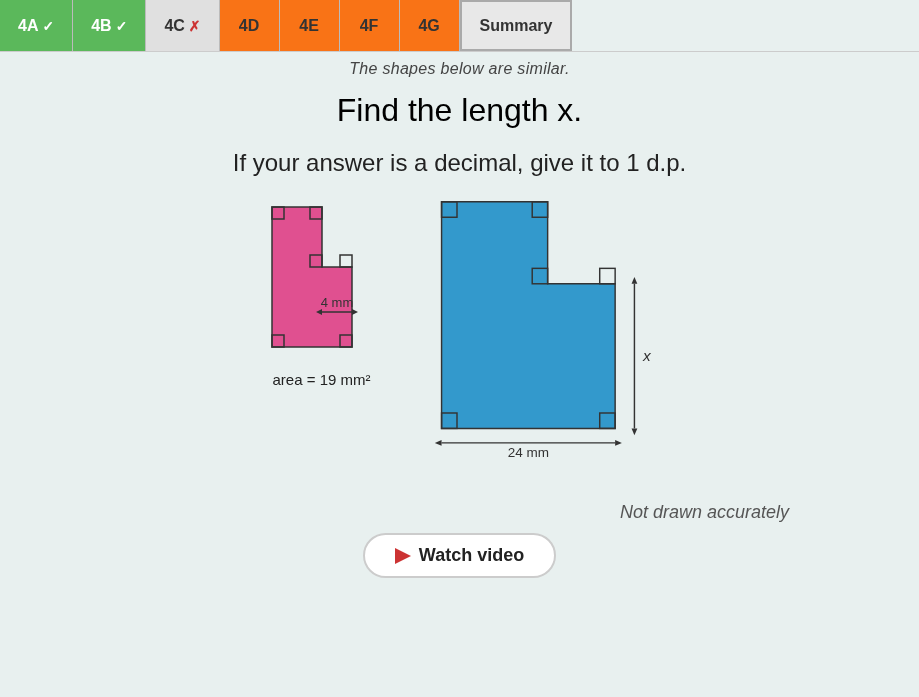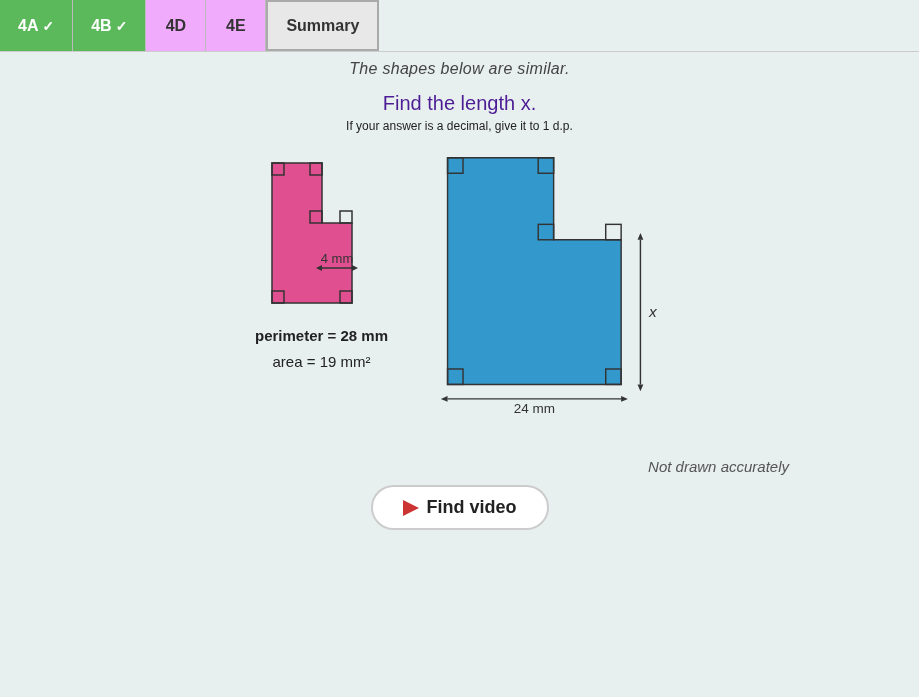--- a/index.html
+++ b/index.html
@@ -22,21 +22,21 @@
     }
     .nav-tab {
       display: flex;
       align-items: center;
       justify-content: center;
       padding: 0 18px;
       font-size: 16px;
       font-weight: bold;
       cursor: pointer;
       color: #333;
-      background: #f0abfc;
+      background: #f97316;
       border-right: 1px solid #bbb;
       min-width: 60px;
     }
     .nav-tab.correct {
       background: #5bb85b;
       color: white;
     }
     .nav-tab.active-wrong {
       background: #e0e0e0;
       color: #333;
@@ -74,26 +74,26 @@
       display: flex;
       flex-direction: column;
       align-items: center;
     }
 
     .question-text {
       text-align: center;
       margin-bottom: 20px;
     }
     .question-text .line1 {
-      font-size: 20px;
-      color: #4c1d95;
-      margin-bottom: 4px;
+      font-size: 32px;
+      color: #000000;
+      margin-bottom: 20px;
     }
     .question-text .line2 {
-      font-size: 12px;
+      font-size: 24px;
       color: #222;
     }
 
     
     .shapes-row {
       display: flex;
       flex-direction: row;
       align-items: flex-start;
       justify-content: center;
       gap: 36px;
@@ -136,21 +136,21 @@
       color: #222;
       line-height: 1.7;
     }
     .shape-info .bold {
       font-weight: bold;
     }
 
     
     .note {
       align-self: flex-end;
-      font-size: 15px;
+      font-size: 18px;
       color: #555;
       font-style: italic;
       margin-right: 40px;
       margin-top: 5px;
     }
 
     
     .watch-video-btn {
       display: flex;
       align-items: center;
@@ -180,25 +180,35 @@
 
 <div class="top-nav">
   <div class="nav-tab correct">
     <span>4A</span>
     <span class="check">✓</span>
   </div>
   <div class="nav-tab correct">
     <span>4B</span>
     <span class="check">✓</span>
   </div>
+  <div class="nav-tab active-wrong">
+    <span>4C</span>
+    <span class="x-mark">✗</span>
+  </div>
   <div class="nav-tab">
     <span>4D</span>
   </div>
   <div class="nav-tab">
     <span>4E</span>
+  </div>
+  <div class="nav-tab">
+    <span>4F</span>
+  </div>
+  <div class="nav-tab">
+    <span>4G</span>
   </div>
   <div class="nav-tab summary">
     <span>Summary</span>
   </div>
 </div>
 
 <div class="subtitle">
   <span>The shapes below are similar.</span>
 </div>
 
@@ -229,23 +239,20 @@
           <rect x="78" y="58" width="12" height="12" fill="none" stroke="#333" stroke-width="1.5"></rect>
 
           <line x1="60" y1="115" x2="90" y2="115" stroke="#333" stroke-width="1.5"></line>
           <polygon points="60,112 60,118 54,115" fill="#333"></polygon>
           <polygon points="90,112 90,118 96,115" fill="#333"></polygon>
           <text x="75" y="110" text-anchor="middle" font-size="13" fill="#333">4 mm</text>
         </svg>
       </div>
       <div class="shape-info">
         <div>
-          <span class="bold">perimeter = 28 mm</span>
-        </div>
-        <div>
           <span>area = 19 mm²</span>
         </div>
       </div>
     </div>
 
     <div class="shape-container">
       <div class="blue-l-shape">
         <svg viewBox="0 0 240 280" xmlns="http://www.w3.org/2000/svg">
 
           <polygon points="20,5 130,5 130,90 200,90 200,240 20,240" fill="#3399cc" stroke="#333" stroke-width="1.5"></polygon>
@@ -273,16 +280,16 @@
   </div>
 
   <div style="width:100%; display:flex; justify-content:flex-end; padding-right:60px;">
     <div class="note">
       <span>Not drawn accurately</span>
     </div>
   </div>
 
   <button class="watch-video-btn">
     <span class="play-icon"></span>
-    <span>Find video</span>
+    <span>Watch video</span>
   </button>
 
 </div>
 
 </body></html>

